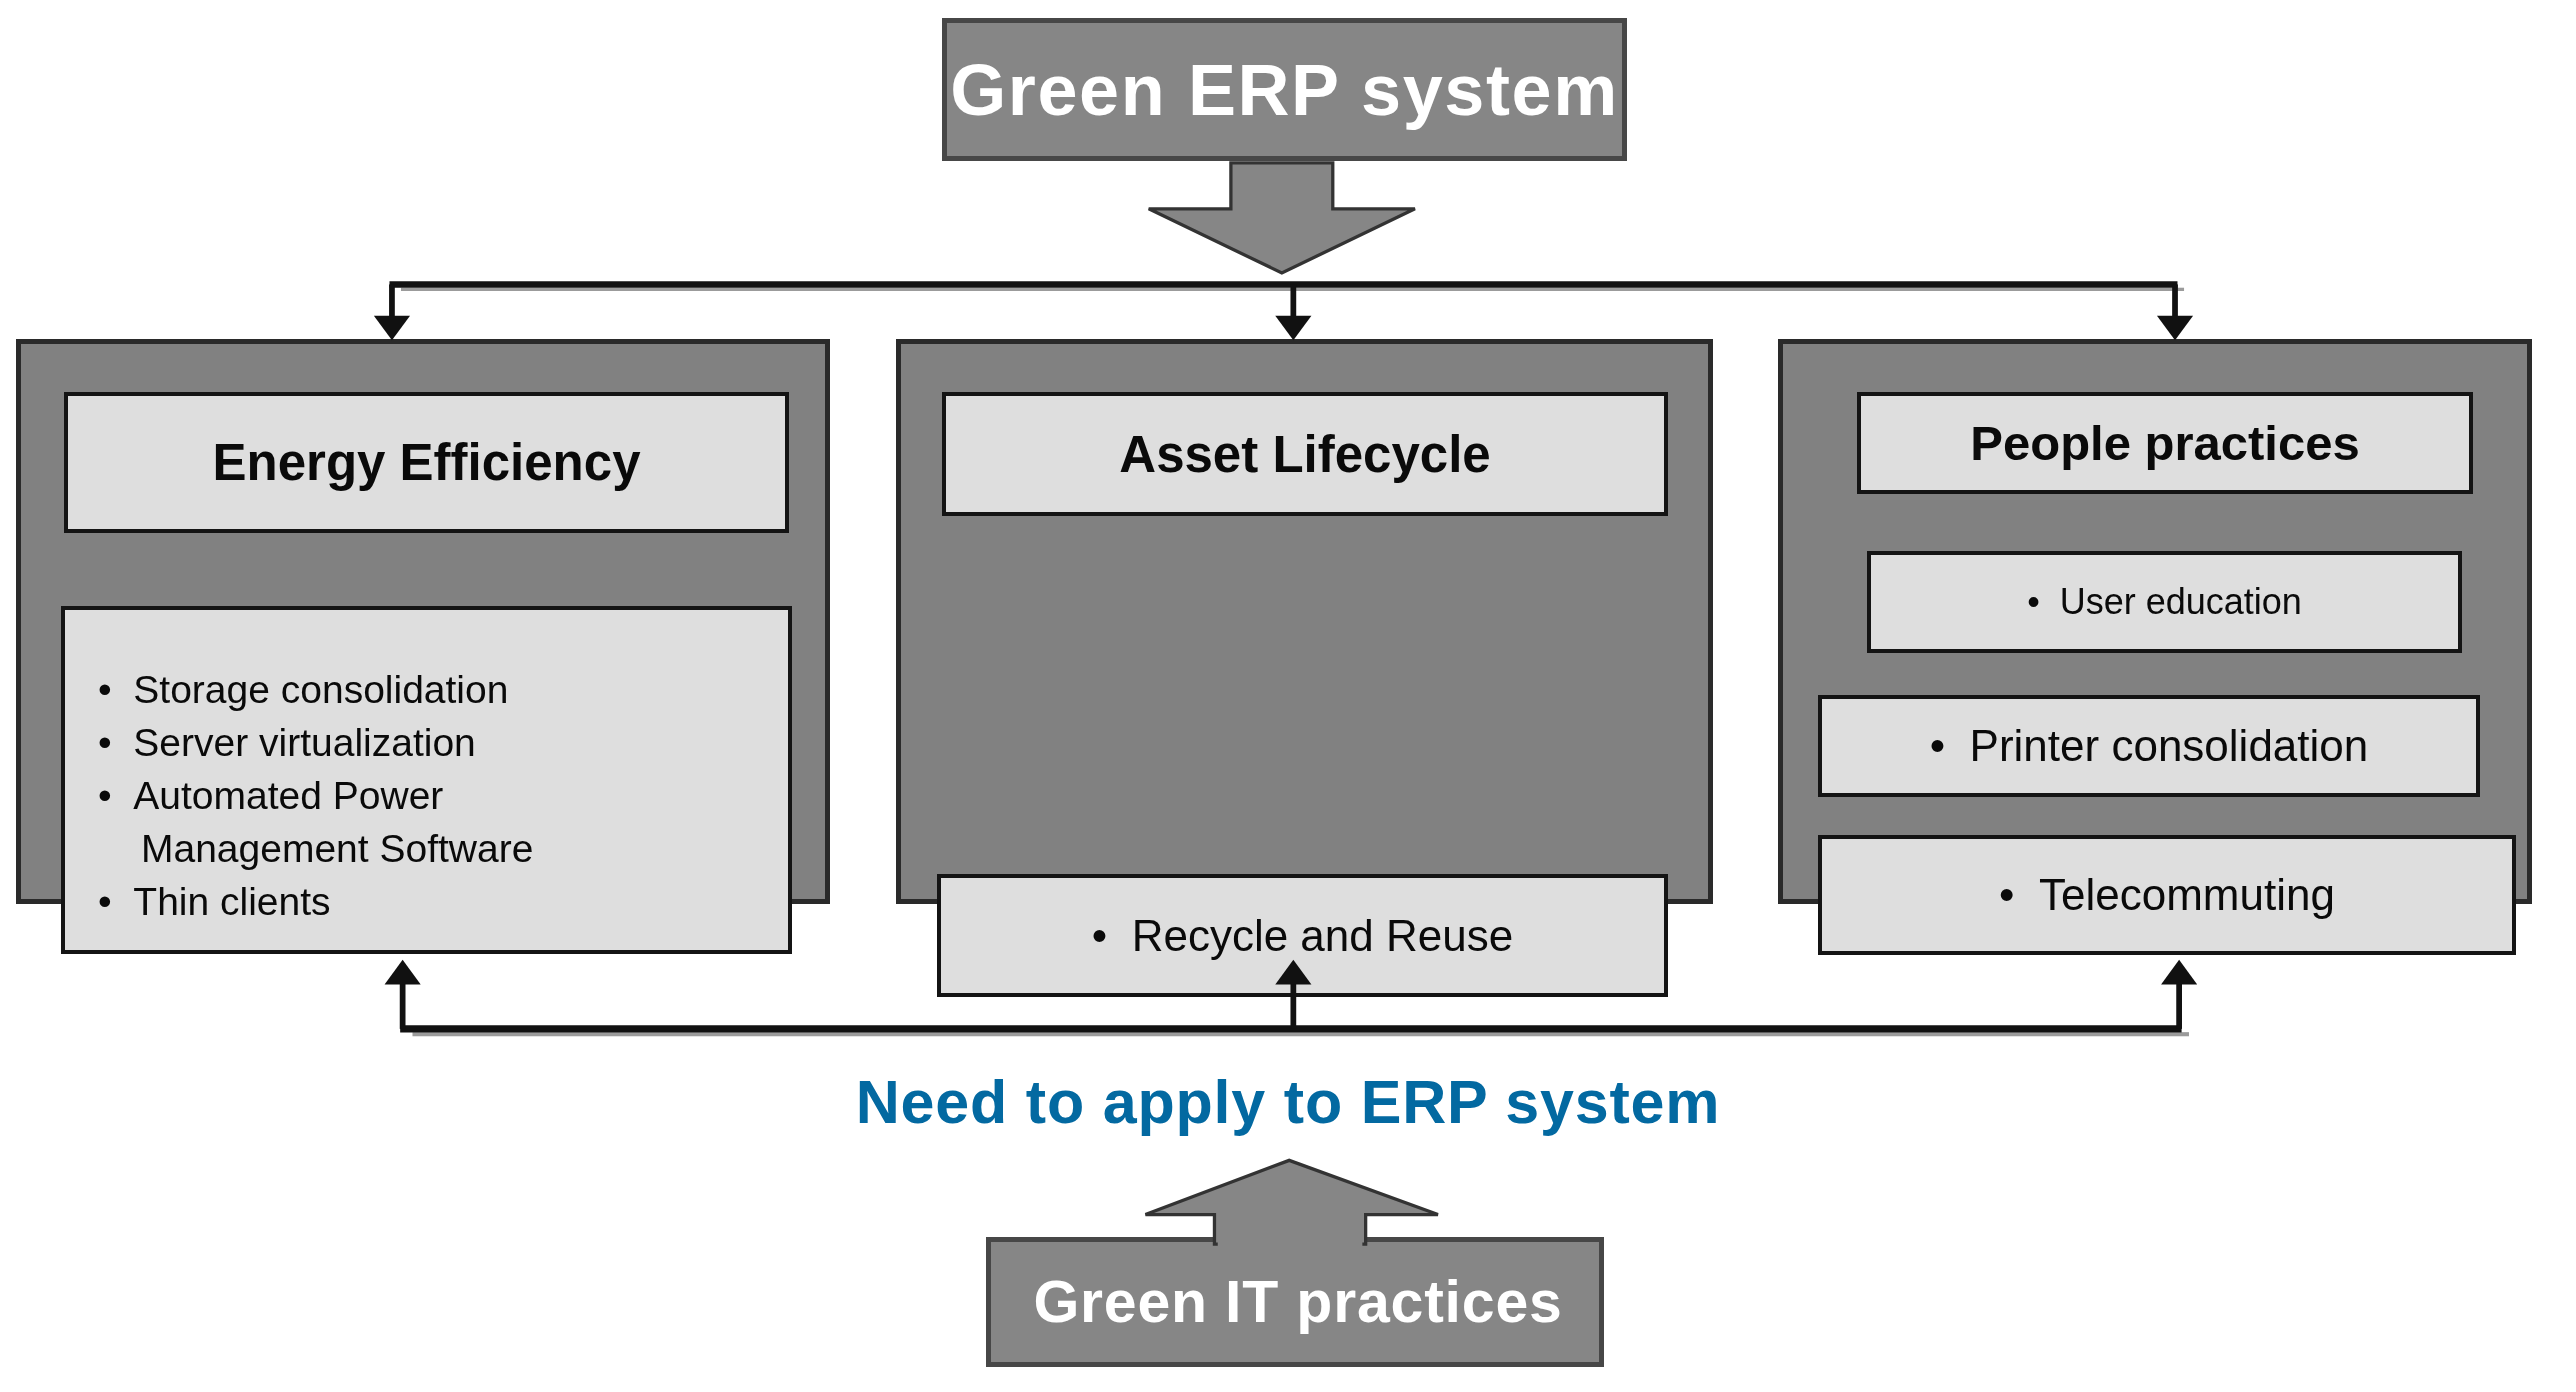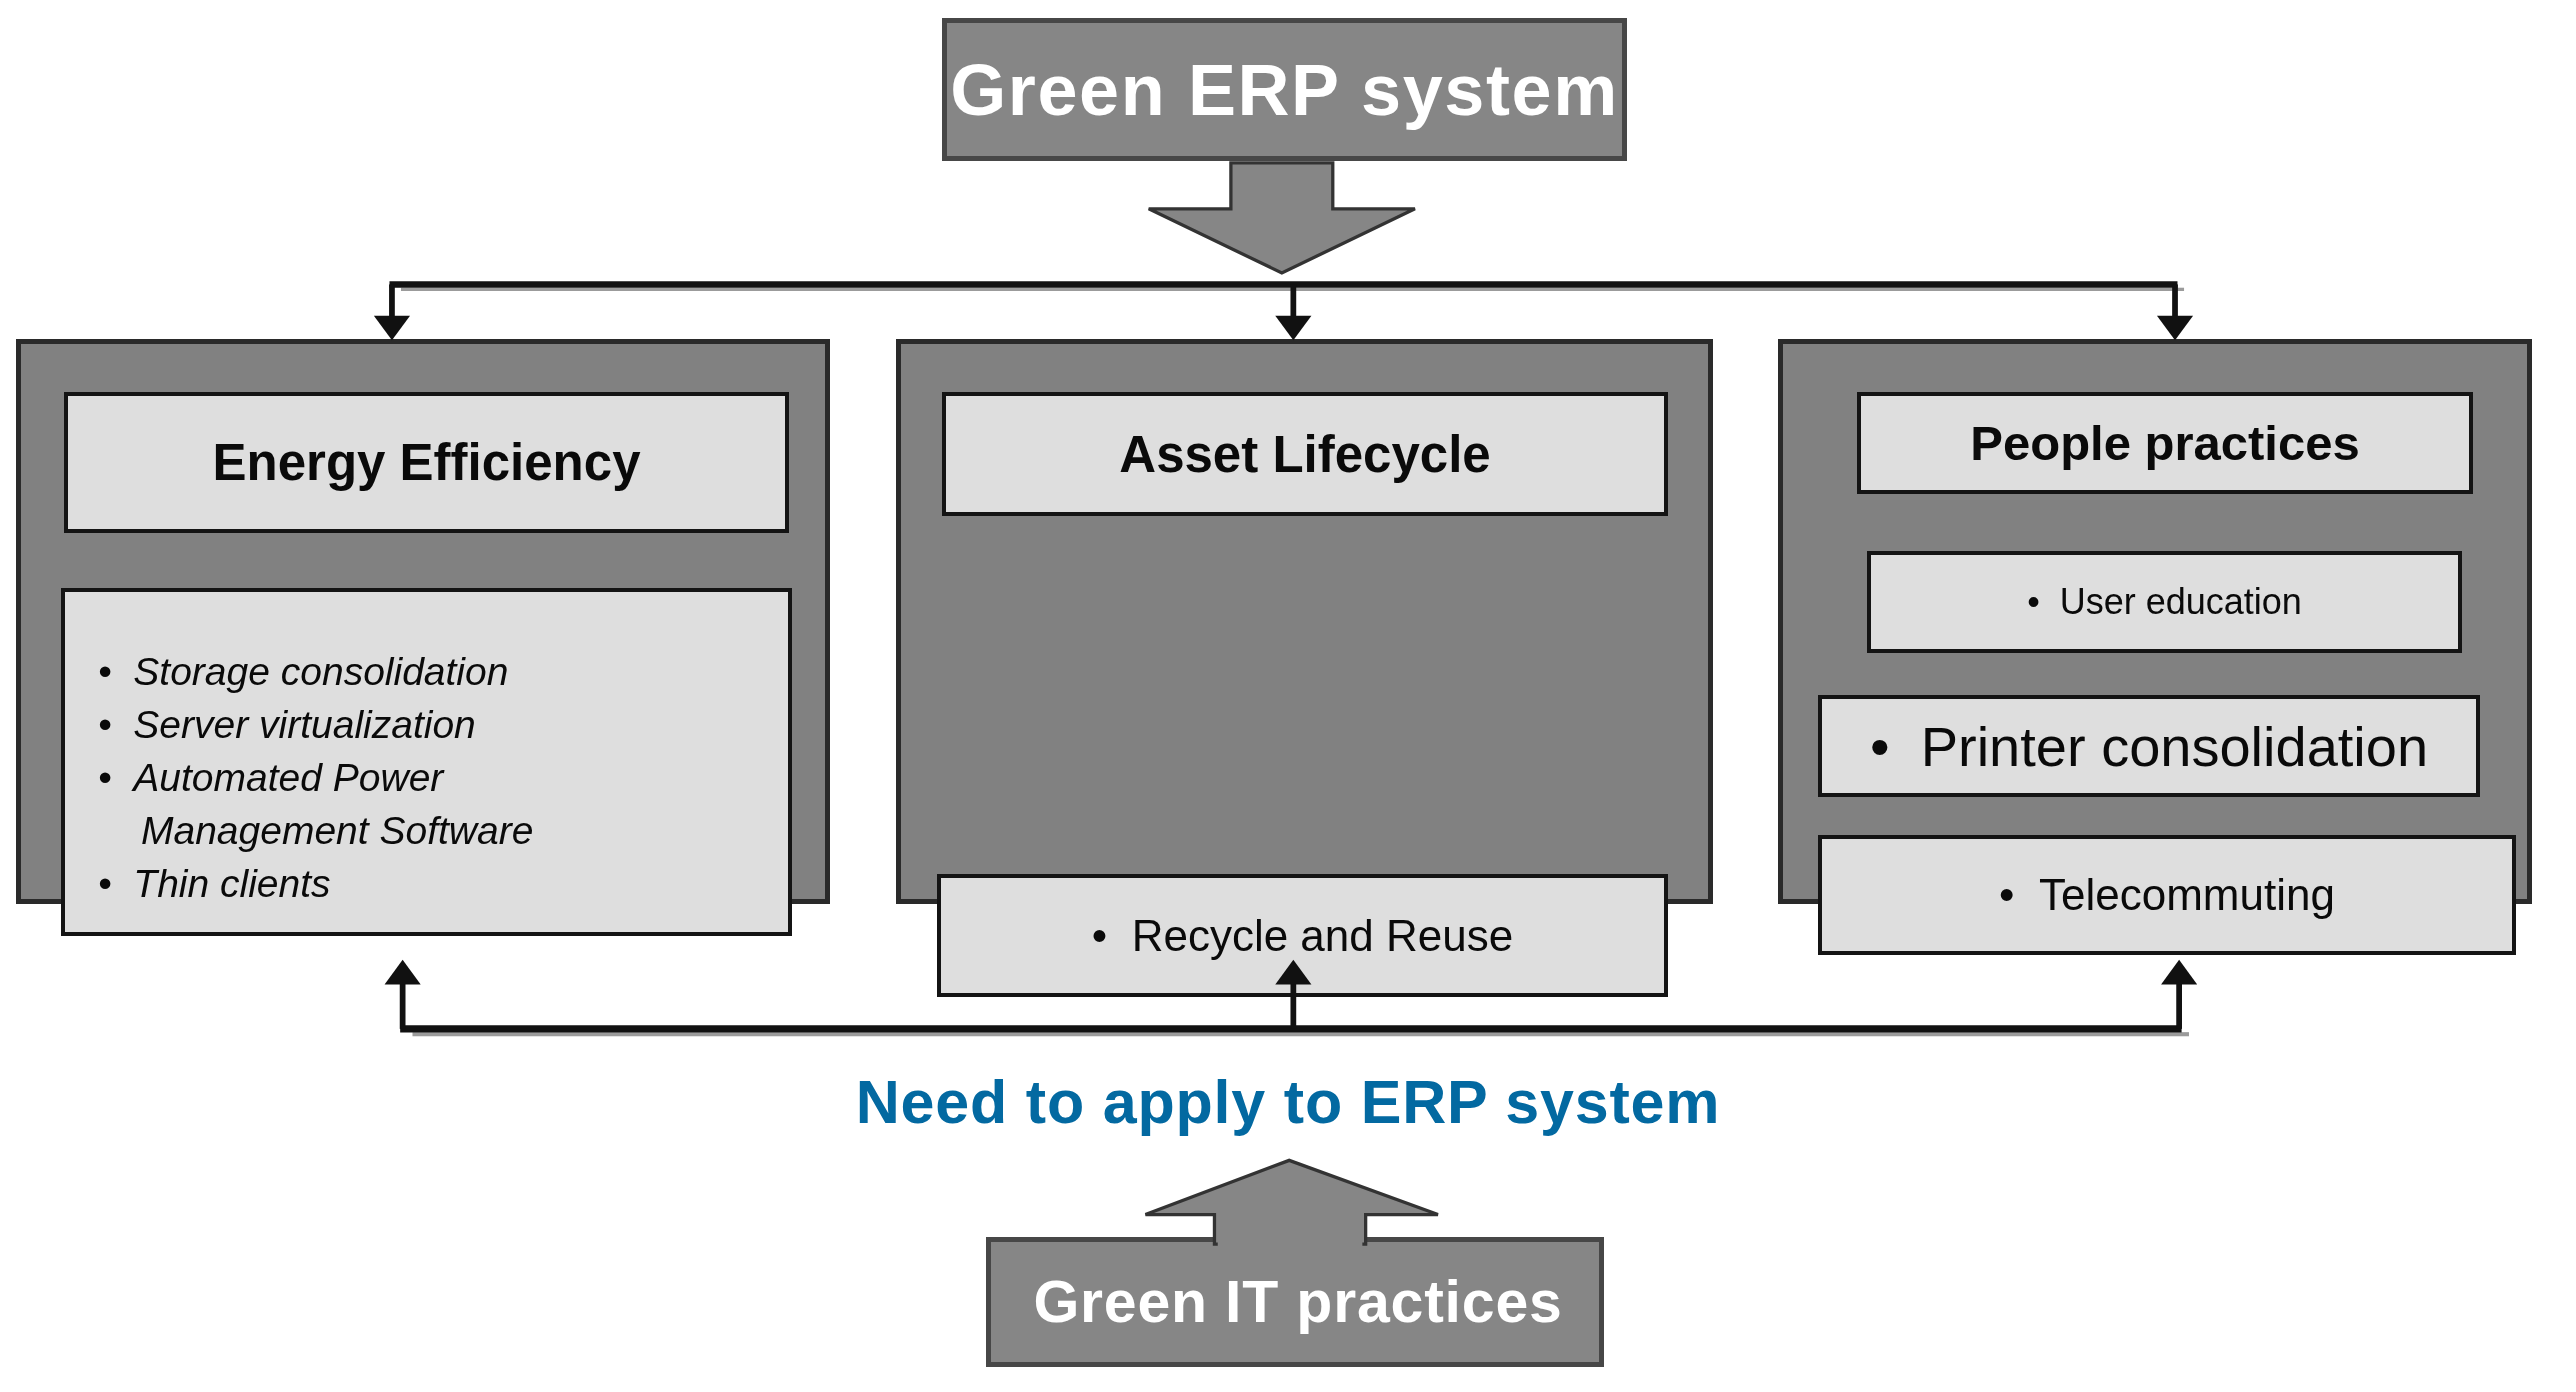--- a/index.html
+++ b/index.html
@@ -21,27 +21,27 @@
   #panel-asset{left:896px;top:339px;width:817px;height:565px;}
   #panel-people{left:1778px;top:339px;width:754px;height:565px;}
 
   
   .light-box{
     position:absolute;background:#dedede;border:4.1px solid #141414;
     box-sizing:border-box;color:#0a0a0a;
     display:flex;align-items:center;justify-content:center;text-align:center;
   }
   #dc-title{left:64px;top:392px;width:725px;height:141px;font-size:51px;font-weight:bold;line-height:66px;}
-  #dc-items{left:61px;top:588px;width:731px;height:348px;display:block;text-align:left;font-style:italic;}
+  #dc-items{left:61px;top:606px;width:731px;height:348px;display:block;text-align:left;}
   #asset-title{left:942px;top:392px;width:726px;height:124px;font-size:51px;font-weight:bold;}
   #asset-procurement{left:1007px;top:622px;width:600px;height:125px;font-size:44px;}
   #asset-recycle{left:937px;top:874px;width:731px;height:123px;font-size:44px;}
   #people-title{left:1857px;top:392px;width:616px;height:102px;font-size:49px;font-weight:bold;}
   #people-user{left:1867px;top:551px;width:595px;height:102px;font-size:36px;}
-  #people-printer{left:1818px;top:695px;width:662px;height:102px;font-size:56px;}
+  #people-printer{left:1818px;top:695px;width:662px;height:102px;font-size:44px;}
   #people-tele{left:1818px;top:835px;width:698px;height:120px;font-size:44px;}
 
   
   #dc-items ul{margin:0;padding:53px 20px 0 33px;list-style:none;}
   #dc-items li{
     font-size:39px;line-height:53px;max-width:501px;
     padding-left:43px;text-indent:-43px;color:#0a0a0a;
   }
   #dc-items li::before{content:"\2022\00a0\00a0";}
 

